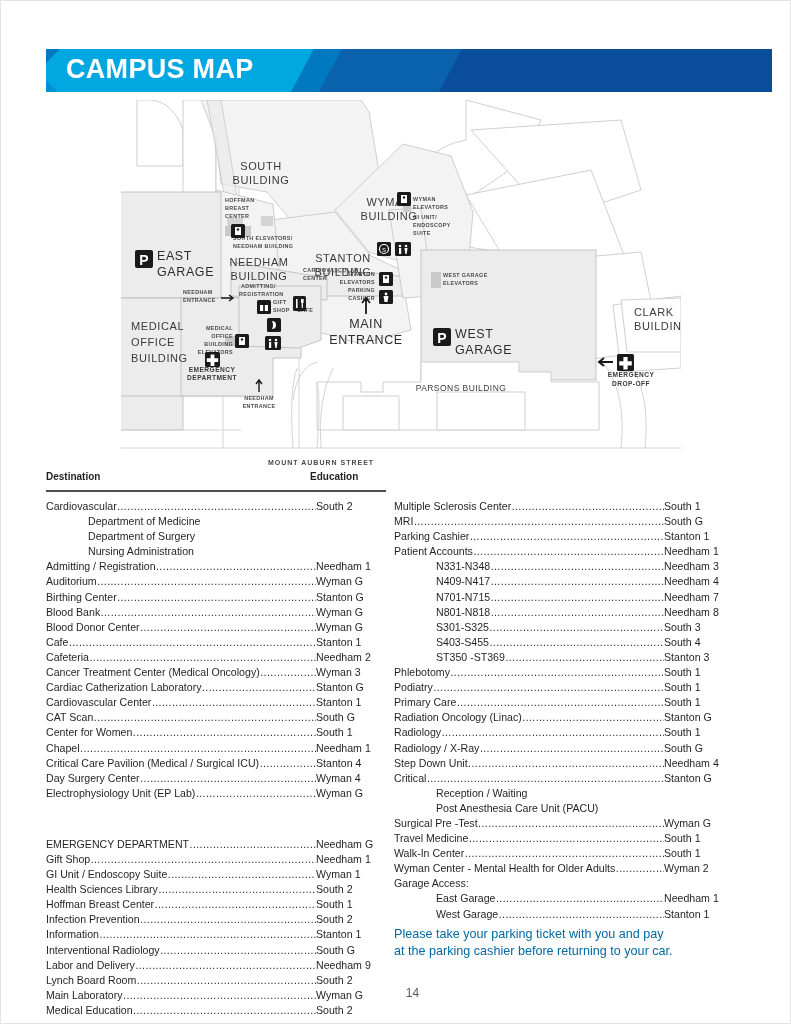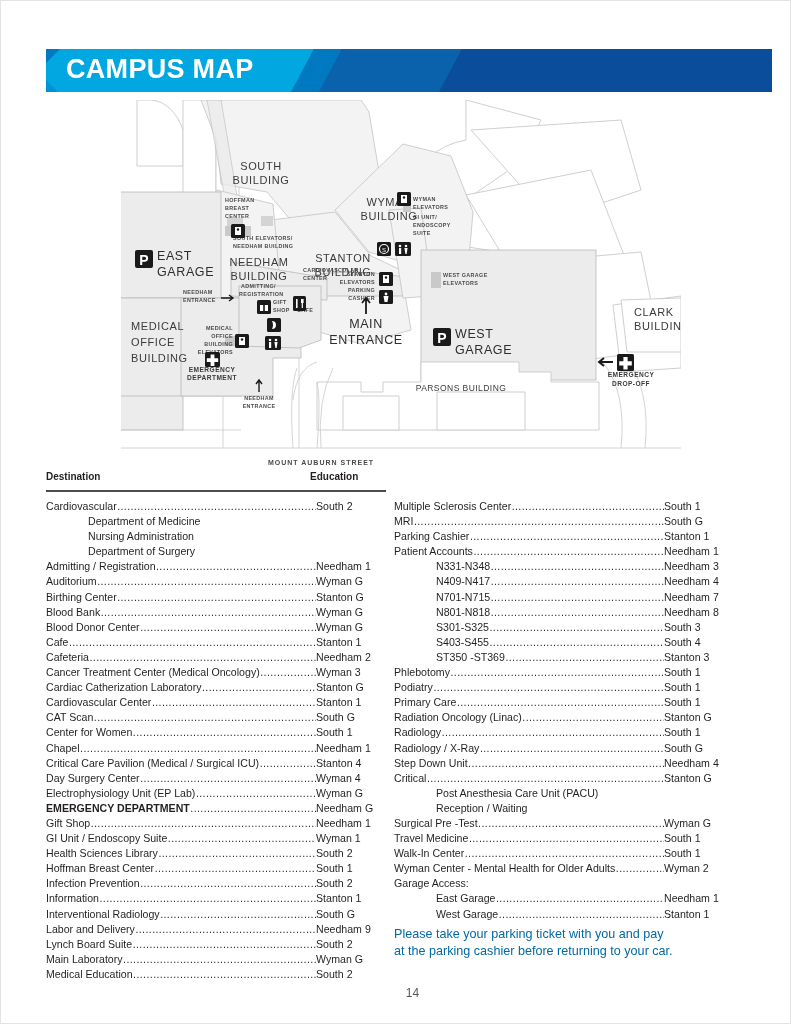--- a/index.html
+++ b/index.html
@@ -161,21 +161,21 @@
     color: #231f20;
     margin: 0 0.5px;
     font-size: 10.6px;
     letter-spacing: 0.4px;
   }
   .entry .loc {
     flex: 0 0 auto;
     text-align: left;
     min-width: 66px;
   }
-  .entry.bold .ename { font-weight: bold; }
+  .entry.bold .ename { font-weight: normal; margin-top: 36px; }
   .entry.nolead .leader { visibility: hidden; }
   .entry.sub .ename { padding-left: 42px; }
 
   .note {
     position: absolute;
     left: 348px;
     top: 455px;
     width: 336px;
     font-size: 12.6px;
     line-height: 17px;
@@ -494,26 +494,26 @@
             <span class="ename">Cardiovascular</span>
             <span class="leader">............................................................................................................................................</span>
             <span class="loc">South 2</span>
           </div>
           <div class="entry sub nolead">
             <span class="ename">Department of Medicine</span>
             <span class="leader">............................................................................................................................................</span>
             <span class="loc"></span>
           </div>
           <div class="entry sub nolead">
+            <span class="ename">Department of Surgery</span>
+            <span class="leader">............................................................................................................................................</span>
+            <span class="loc"></span>
+          </div>
+          <div class="entry sub nolead">
             <span class="ename">Nursing Administration</span>
-            <span class="leader">............................................................................................................................................</span>
-            <span class="loc"></span>
-          </div>
-          <div class="entry sub nolead">
-            <span class="ename">Department of Surgery</span>
             <span class="leader">............................................................................................................................................</span>
             <span class="loc"></span>
           </div>
           <div class="entry">
             <span class="ename">Admitting / Registration </span>
             <span class="leader">............................................................................................................................................</span>
             <span class="loc">Needham 1</span>
           </div>
           <div class="entry">
             <span class="ename">Auditorium </span>
@@ -629,21 +629,21 @@
             <span class="ename">Interventional Radiology </span>
             <span class="leader">............................................................................................................................................</span>
             <span class="loc">South G</span>
           </div>
           <div class="entry">
             <span class="ename">Labor and Delivery </span>
             <span class="leader">............................................................................................................................................</span>
             <span class="loc">Needham 9</span>
           </div>
           <div class="entry">
-            <span class="ename">Lynch Board Suite</span>
+            <span class="ename">Lynch Board Room</span>
             <span class="leader">............................................................................................................................................</span>
             <span class="loc">South 2</span>
           </div>
           <div class="entry">
             <span class="ename">Main Laboratory</span>
             <span class="leader">............................................................................................................................................</span>
             <span class="loc">Wyman G</span>
           </div>
           <div class="entry">
             <span class="ename">Medical Education </span>
@@ -741,26 +741,26 @@
             <span class="ename">Step Down Unit</span>
             <span class="leader">............................................................................................................................................</span>
             <span class="loc">Needham 4</span>
           </div>
           <div class="entry">
             <span class="ename">Critical</span>
             <span class="leader">............................................................................................................................................</span>
             <span class="loc">Stanton G</span>
           </div>
           <div class="entry sub nolead">
+            <span class="ename">Reception / Waiting</span>
+            <span class="leader">............................................................................................................................................</span>
+            <span class="loc"></span>
+          </div>
+          <div class="entry sub nolead">
             <span class="ename">Post Anesthesia Care Unit (PACU)</span>
-            <span class="leader">............................................................................................................................................</span>
-            <span class="loc"></span>
-          </div>
-          <div class="entry sub nolead">
-            <span class="ename">Reception / Waiting</span>
             <span class="leader">............................................................................................................................................</span>
             <span class="loc"></span>
           </div>
           <div class="entry">
             <span class="ename">Surgical Pre -Test </span>
             <span class="leader">............................................................................................................................................</span>
             <span class="loc">Wyman G</span>
           </div>
           <div class="entry">
             <span class="ename">Travel Medicine </span>

